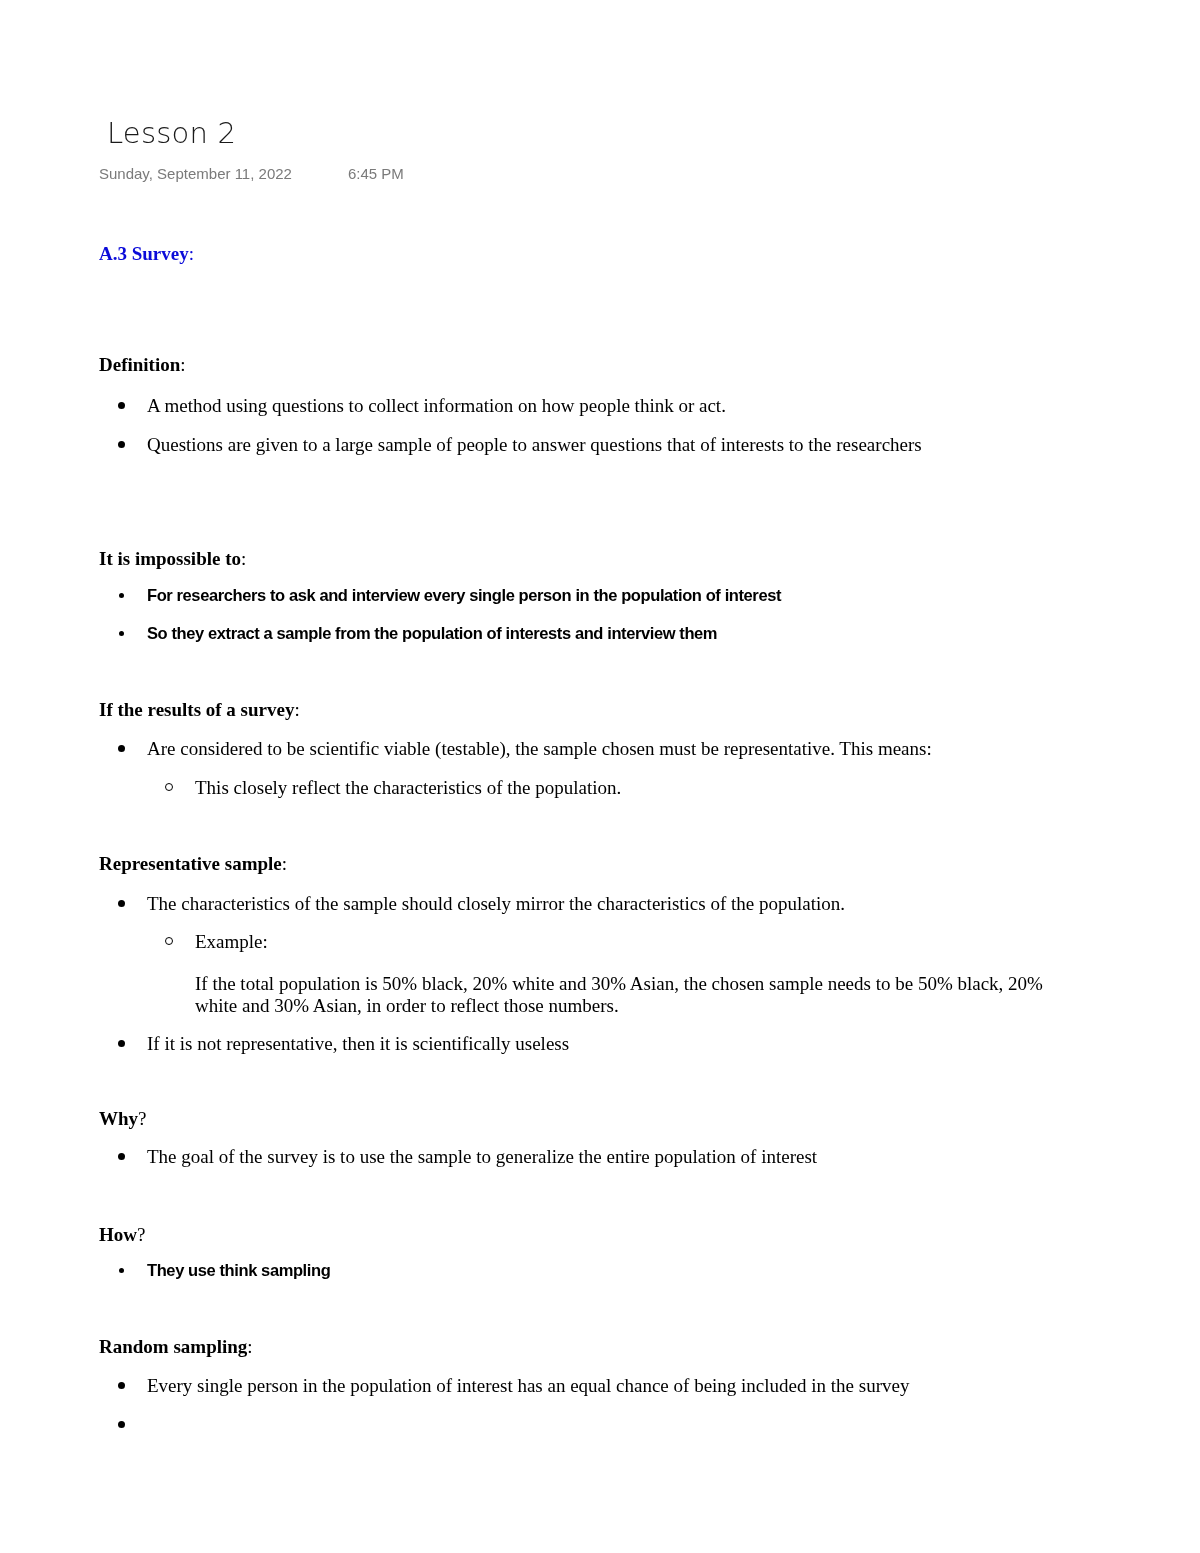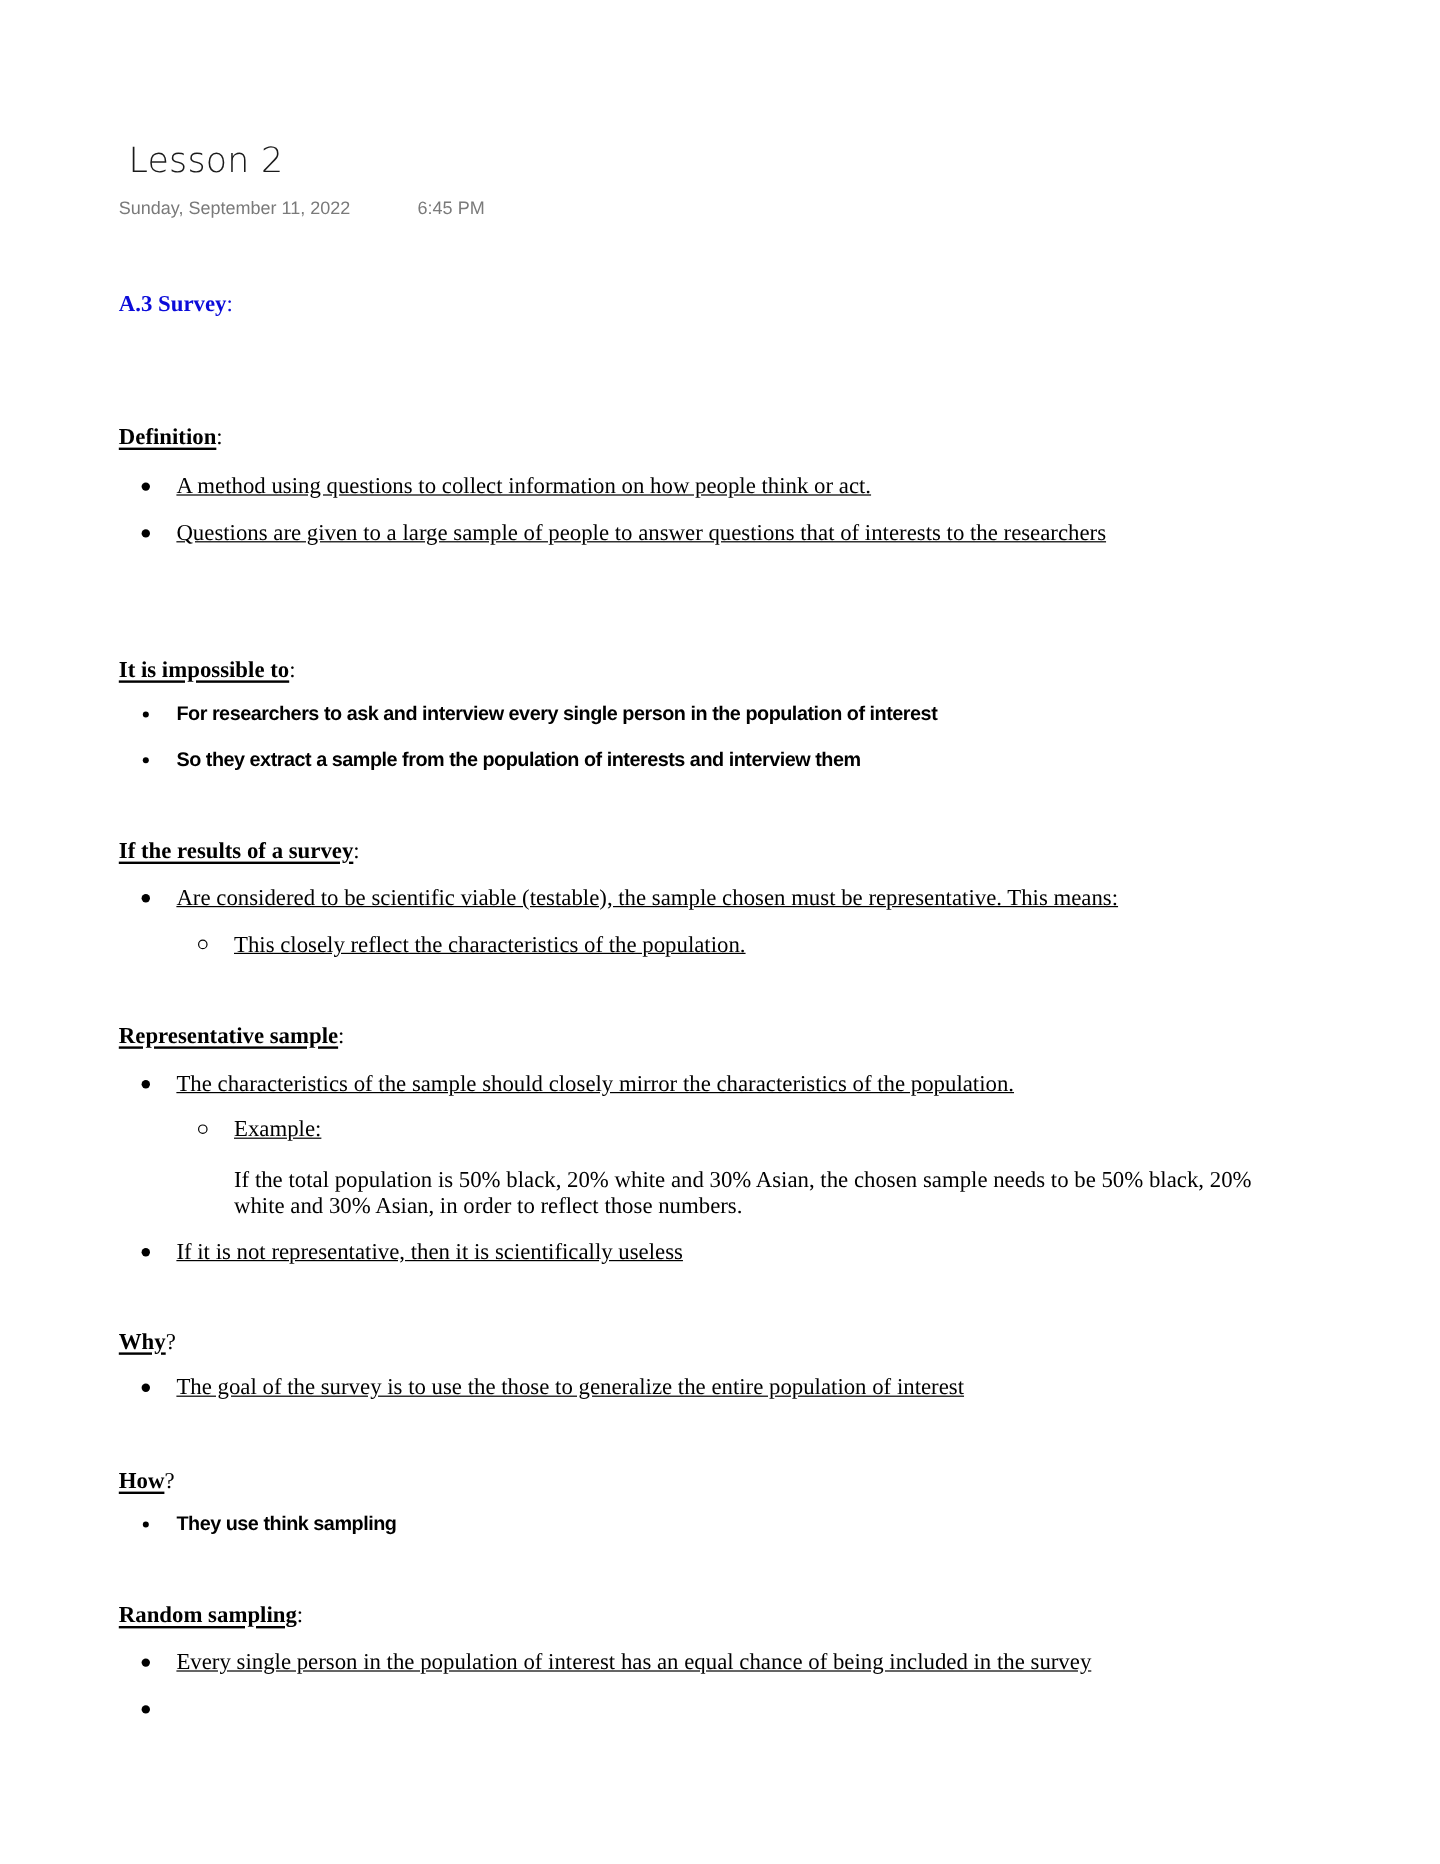--- a/index.html
+++ b/index.html
@@ -19,28 +19,28 @@
     .meta .date { white-space: nowrap; }
 
     .serif { font-family: "Liberation Serif", serif; }
     .sansb { font-family: "Liberation Sans", sans-serif; font-weight: bold; letter-spacing: -0.4px; }
 
     .section-title {
       position: absolute; left: 99px; font-family: "Liberation Serif", serif; font-size: 19px;
       white-space: nowrap;
       text-align: right;
     }
-    .section-title .h { font-weight: bold; text-decoration: underline; text-decoration-thickness: 2px; text-underline-offset: 3px; }
+    .section-title .h { font-weight: bold; text-decoration-thickness: 2px; text-underline-offset: 3px; }
     .section-title.blue { color: #0b0bd9; }
     .section-title.blue .h { text-decoration: none; }
 
     .li {
       position: absolute; left: 147px; font-size: 19px; white-space: nowrap; line-height: 22px;
     }
-    .li.serif { font-family: "Liberation Serif", serif; text-decoration: underline; }
+    .li.serif { font-family: "Liberation Serif", serif; }
     .li.sansb { font-size: 16.5px; }
     .bullet {
       position: absolute; left: 118px; width: 7px; height: 7px; border-radius: 50%; background: #000;
     }
     .bullet.small { width: 5px; height: 5px; left: 119px; }
     .circle {
       position: absolute; left: 165px; width: 6px; height: 6px; border-radius: 50%;
       border: 1.5px solid #000; background: #fff;
     }
     .sub { left: 195px; }
@@ -96,21 +96,21 @@
   <span class="circle" style="top:937px;"></span>
   <div class="li serif sub" style="top:931px;">Example:</div>
   <div class="para" style="top:973px;">If the total population is 50% black, 20% white and 30% Asian, the chosen sample needs to be 50% black, 20% white and 30% Asian, in order to reflect those numbers.</div>
   <span class="bullet" style="top:1040px;"></span>
   <div class="li serif" style="top:1033px;">If it is not representative, then it is scientifically useless</div>
 
   <div class="section-title" style="top:1108px;">
     <span class="h">Why</span><span>?</span>
   </div>
   <span class="bullet" style="top:1153px;"></span>
-  <div class="li serif" style="top:1146px;">The goal of the survey is to use the those to generalize the entire population of interest</div>
+  <div class="li serif" style="top:1146px;">The goal of the survey is to use the sample to generalize the entire population of interest</div>
 
   <div class="section-title" style="top:1224px;">
     <span class="h">How</span><span>?</span>
   </div>
   <span class="bullet small" style="top:1268px;"></span>
   <div class="li sansb" style="top:1259px;">They use think sampling</div>
 
   <div class="section-title" style="top:1336px;">
     <span class="h">Random sampling</span><span>:</span>
   </div>

